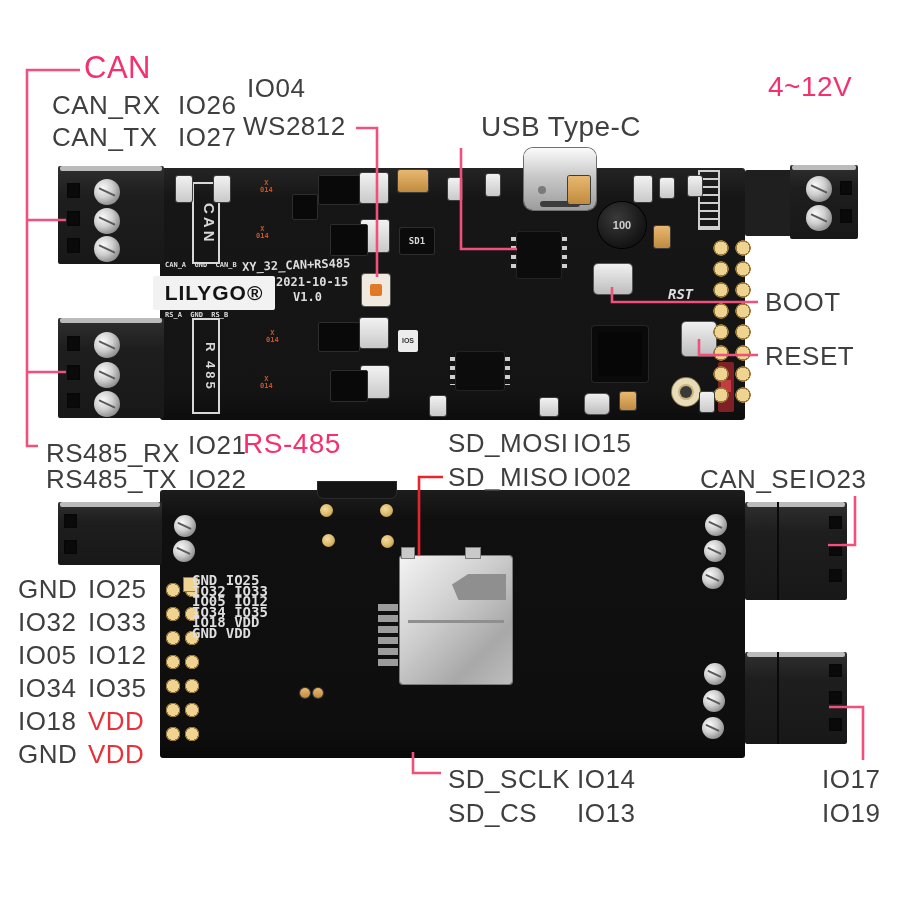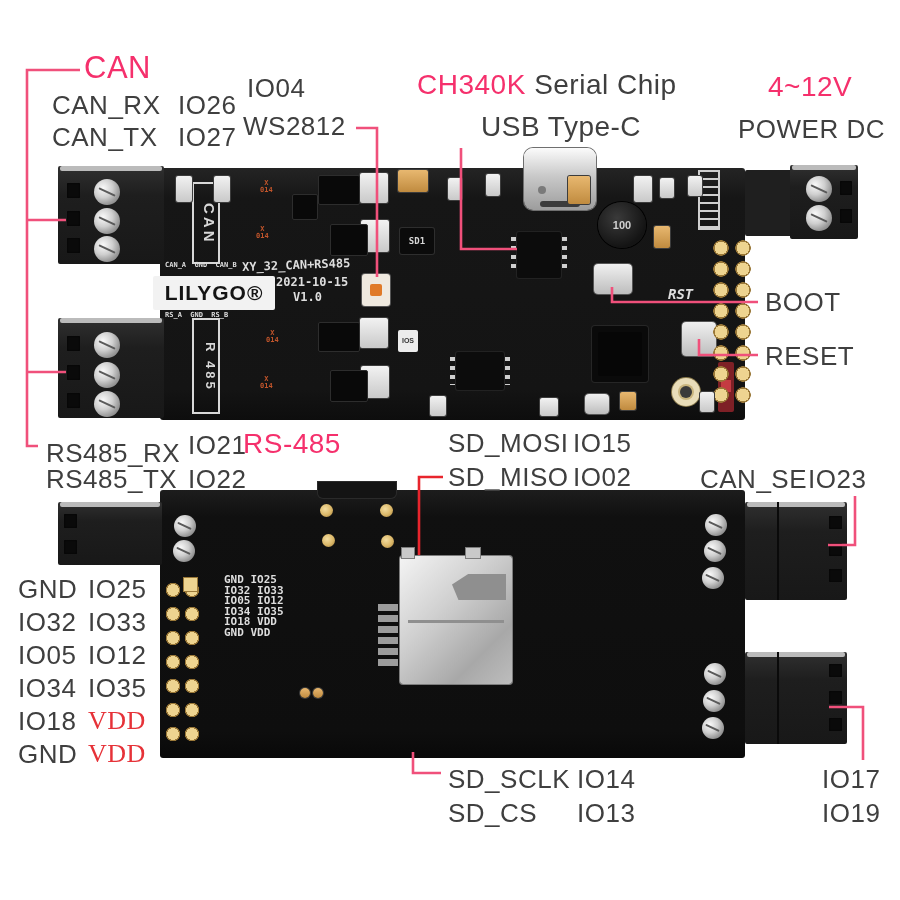--- a/index.html
+++ b/index.html
@@ -3,21 +3,21 @@
 <meta charset="utf-8">
 <style>
   html,body{margin:0;padding:0;background:#fff;}
   .stage{position:relative;width:900px;height:900px;background:#fff;overflow:hidden;
          font-family:"Liberation Sans",sans-serif;color:#3f3f3f;}
   
   .lbl{position:absolute;font-size:26px;line-height:26px;white-space:nowrap;letter-spacing:.5px;}
   .lbl.lg{font-size:28px;line-height:28px;}
   .lbl.xl{font-size:31px;line-height:31px;}
   .pink{color:#f5306c;}
-  .red{color:#e63238;font-family:Liberation Serif, serif;}
+  .red{color:#e63238;}
   .leaders{position:absolute;left:0;top:0;z-index:5;pointer-events:none;}
   .lbl{z-index:6;}
   
   .board{position:absolute;background:linear-gradient(180deg,#242424,#161616 12%,#141414 88%,#0d0d0d);
          border-radius:3px;z-index:1;}
   .board.back{background:linear-gradient(180deg,#1d1d1d,#101010 10%,#0e0e0e 90%,#090909);}
   .board *{position:absolute;}
   
   .term{position:absolute;background:linear-gradient(180deg,#303030,#1e1e1e 30%,#181818);
         border-radius:2px;z-index:2;}
@@ -73,25 +73,23 @@
 
   <div class="lbl xl pink" style="left:84px;top:52px">CAN</div>
   <div class="lbl" style="left:52px;top:92px">CAN_RX</div>
   <div class="lbl" style="left:178px;top:92px">IO26</div>
   <div class="lbl" style="left:52px;top:124px">CAN_TX</div>
   <div class="lbl" style="left:178px;top:124px">IO27</div>
 
   <div class="lbl" style="left:247px;top:75px">IO04</div>
   <div class="lbl" style="left:243px;top:113px">WS2812</div>
 
-  <div class="lbl lg" style="left:417px;top:71px"><span class="pink">CH340K</span> <span>Serial Chip</span></div>
   <div class="lbl lg" style="left:481px;top:113px">USB Type-C</div>
 
   <div class="lbl lg pink" style="left:768px;top:73px">4~12V</div>
-  <div class="lbl" style="left:738px;top:116px">POWER DC</div>
 
   <div class="lbl" style="left:765px;top:289px">BOOT</div>
   <div class="lbl" style="left:765px;top:343px">RESET</div>
 
   <div class="lbl" style="left:46px;top:440px">RS485_RX</div>
   <div class="lbl" style="left:188px;top:432px">IO21</div>
   <div class="lbl lg pink" style="left:243px;top:430px">RS-485</div>
   <div class="lbl" style="left:46px;top:466px">RS485_TX</div>
   <div class="lbl" style="left:188px;top:466px">IO22</div>
 
@@ -275,21 +273,21 @@
     <span class="gold" style="left:221px;top:45px;width:13px;height:13px"></span>
 
     <span class="screw" style="left:14px;top:25px;width:22px;height:22px"></span>
     <span class="screw" style="left:13px;top:50px;width:22px;height:22px"></span>
 
     <div style="left:4px;top:88px;width:38px;height:166px;
                 background-image:radial-gradient(circle at 9px 12px,#eed490 0 6px,#9a7838 6px 7px,transparent 7.5px);
                 background-size:19px 24px"></div>
     <span style="left:24px;top:88px;width:13px;height:13px;background:#eed490;box-shadow:0 0 0 1px #9a7838"></span>
 
-    <div class="silk" style="left:64px;top:85px;font-size:11px;line-height:10.5px"><span style="position:static">GND IO25</span><br><span style="position:static">IO32 IO33</span><br><span style="position:static">IO05 IO12</span><br><span style="position:static">IO34 IO35</span><br><span style="position:static">IO18 VDD</span><br><span style="position:static">GND VDD</span></div>
+    <div class="silk" style="left:32px;top:85px;font-size:14px;line-height:10.5px"><span style="position:static">GND IO25</span><br><span style="position:static">IO32 IO33</span><br><span style="position:static">IO05 IO12</span><br><span style="position:static">IO34 IO35</span><br><span style="position:static">IO18 VDD</span><br><span style="position:static">GND VDD</span></div>
 
     <div style="left:240px;top:66px;width:112px;height:128px;border-radius:3px;
                 background:linear-gradient(135deg,#f4f4f4,#cfcfcf 40%,#a8a8a8 75%,#bdbdbd);box-shadow:0 0 0 1px #7c7c7c">
       <span style="left:2px;top:-8px;width:12px;height:10px;background:#c9c9c9;box-shadow:0 0 0 1px #7c7c7c"></span>
       <span style="left:66px;top:-8px;width:14px;height:10px;background:#c9c9c9;box-shadow:0 0 0 1px #7c7c7c"></span>
       <span style="right:6px;top:18px;width:54px;height:26px;background:#8f8f8f;clip-path:polygon(0 40%,30% 0,100% 0,100% 100%,12% 100%)"></span>
       <span style="left:8px;top:64px;width:96px;height:3px;background:#8f8f8f"></span>
     </div>
 
     <span style="left:218px;top:114px;width:20px;height:7px;background:#9c9c9c"></span>

